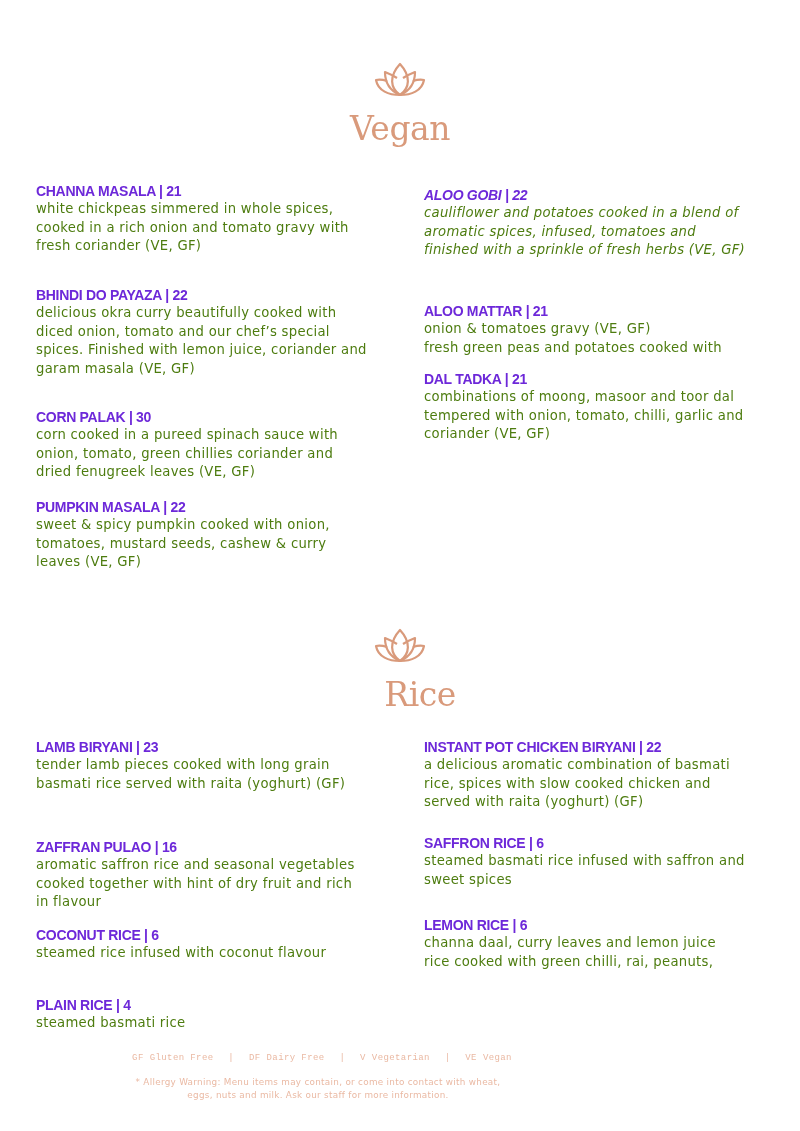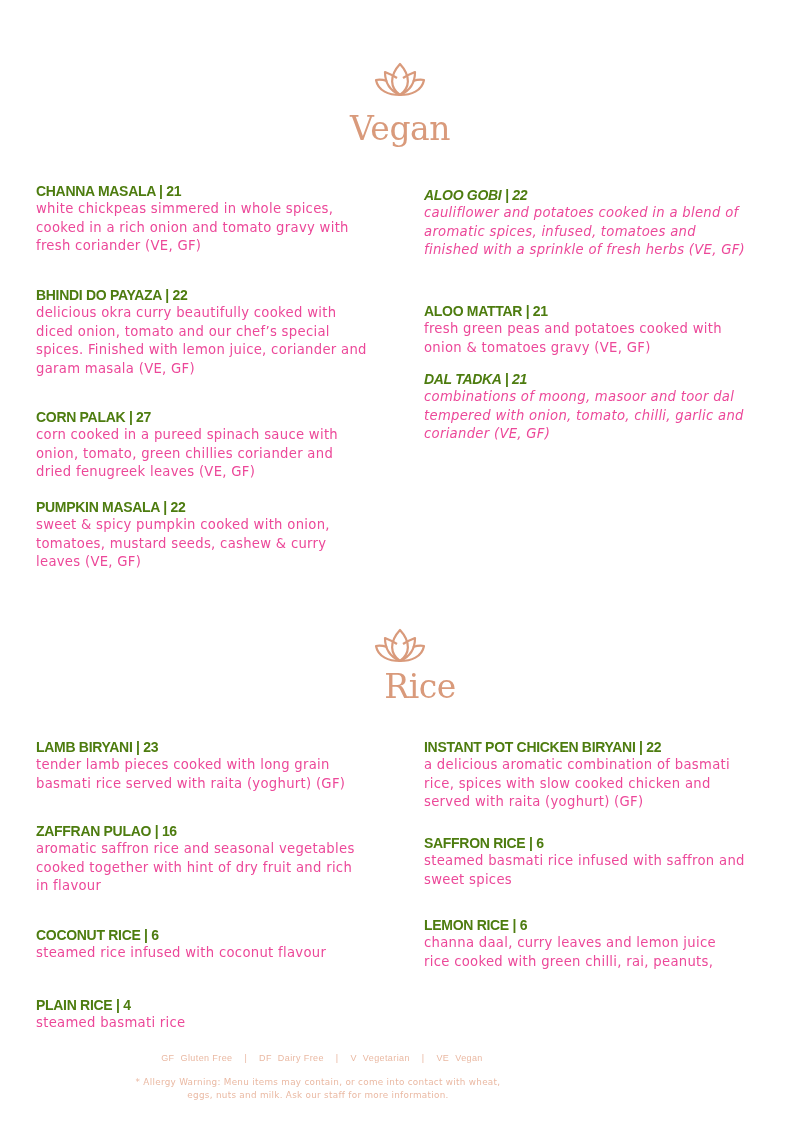--- a/index.html
+++ b/index.html
@@ -17,35 +17,35 @@
     font-weight: normal;
   }
 
   .col { position: absolute; width: 360px; }
   .item { position: absolute; left: 0; width: 360px; }
   .item-name {
     font-family: "Liberation Sans", sans-serif;
     font-weight: bold;
     font-size: 14px;
     letter-spacing: -0.3px;
-    color: #4d7c0f;
+    color: #6d28d9;
     line-height: 18px;
   }
   .item-desc {
     font-family: "DejaVu Sans", sans-serif;
     font-size: 13.2px;
     letter-spacing: 0.3px;
-    color: #ec4899;
+    color: #4d7c0f;
     line-height: 18.7px;
     font-weight: normal;
   }
 
   .legend {
     position: absolute; top: 1053px; left: 0; width: 644px; text-align: center;
-    font-family: Liberation Sans, sans-serif;
+    font-family: Liberation Mono, monospace;
     font-size: 9px; letter-spacing: 0.4px; color: #eab9a3;
   }
   .legend span { margin: 0 3px; }
   .legend .sep { margin: 0 6px; }
   .allergy {
     position: absolute; top: 1076px; left: 0; width: 636px; text-align: center;
     font-family: "DejaVu Sans", sans-serif;
     font-size: 8.8px; letter-spacing: 0.3px; color: #eab9a3; line-height: 13px;
   }
 </style>
@@ -75,21 +75,21 @@
   <div class="item" style="top:104px;">
     <div class="item-name">BHINDI DO PAYAZA | 22</div>
     <div class="item-desc">
       <div>delicious okra curry beautifully cooked with</div>
       <div>diced onion, tomato and our chef’s special</div>
       <div>spices. Finished with lemon juice, coriander and</div>
       <div>garam masala (VE, GF)</div>
     </div>
   </div>
   <div class="item" style="top:226px;">
-    <div class="item-name">CORN PALAK | 27</div>
+    <div class="item-name">CORN PALAK | 30</div>
     <div class="item-desc">
       <div>corn cooked in a pureed spinach sauce with</div>
       <div>onion, tomato, green chillies coriander and</div>
       <div>dried fenugreek leaves (VE, GF)</div>
     </div>
   </div>
   <div class="item" style="top:316px;">
     <div class="item-name">PUMPKIN MASALA | 22</div>
     <div class="item-desc">
       <div>sweet &amp; spicy pumpkin cooked with onion,</div>
@@ -104,54 +104,54 @@
     <div class="item-name">ALOO GOBI | 22</div>
     <div class="item-desc">
       <div>cauliflower and potatoes cooked in a blend of</div>
       <div>aromatic spices, infused, tomatoes and</div>
       <div>finished with a sprinkle of fresh herbs (VE, GF)</div>
     </div>
   </div>
   <div class="item" style="top:120px;">
     <div class="item-name">ALOO MATTAR | 21</div>
     <div class="item-desc">
+      <div>onion &amp; tomatoes gravy (VE, GF)</div>
       <div>fresh green peas and potatoes cooked with</div>
-      <div>onion &amp; tomatoes gravy (VE, GF)</div>
-    </div>
-  </div>
-  <div class="item" style="top:188px;font-style:italic;">
+    </div>
+  </div>
+  <div class="item" style="top:188px;">
     <div class="item-name">DAL TADKA | 21</div>
     <div class="item-desc">
       <div>combinations of moong, masoor and toor dal</div>
       <div>tempered with onion, tomato, chilli, garlic and</div>
       <div>coriander (VE, GF)</div>
     </div>
   </div>
 </div>
 
 <div class="section-head" style="top:624px;">
   <svg class="lotus" width="54" height="40" viewBox="0 0 54 40" fill="none" stroke="#d99a7b" stroke-width="2.2" stroke-linejoin="round">
     <path d="M27 37 C17 30 16 18 27 6 C38 18 37 30 27 37 Z"></path>
     <path d="M27 37 C20 34 12 28 12 14 C17 16 21 18 24 20"></path>
     <path d="M27 37 C34 34 42 28 42 14 C37 16 33 18 30 20"></path>
     <path d="M27 37 C16 37 5 33 3 22 C7 21 11 22 14 23"></path>
     <path d="M27 37 C38 37 49 33 51 22 C47 21 43 22 40 23"></path>
   </svg>
-  <div class="section-title" style="margin-top:6px;padding-left:40px;">Rice</div>
+  <div class="section-title" style="margin-top:14px;padding-left:40px;">Rice</div>
 </div>
 
 <div class="col" style="left:36px; top:738px;">
   <div class="item" style="top:0px;">
     <div class="item-name">LAMB BIRYANI | 23</div>
     <div class="item-desc">
       <div>tender lamb pieces cooked with long grain</div>
       <div>basmati rice served with raita (yoghurt) (GF)</div>
     </div>
   </div>
-  <div class="item" style="top:84px;">
+  <div class="item" style="top:100px;">
     <div class="item-name">ZAFFRAN PULAO | 16</div>
     <div class="item-desc">
       <div>aromatic saffron rice and seasonal vegetables</div>
       <div>cooked together with hint of dry fruit and rich</div>
       <div>in flavour</div>
     </div>
   </div>
   <div class="item" style="top:188px;">
     <div class="item-name">COCONUT RICE | 6</div>
     <div class="item-desc">

